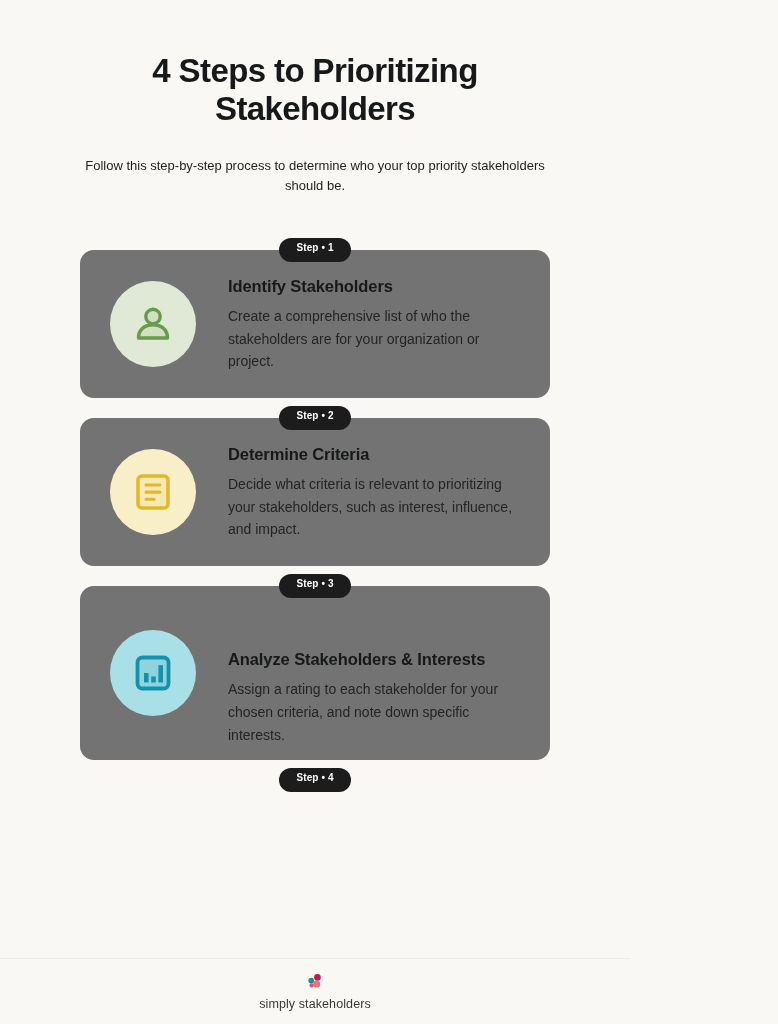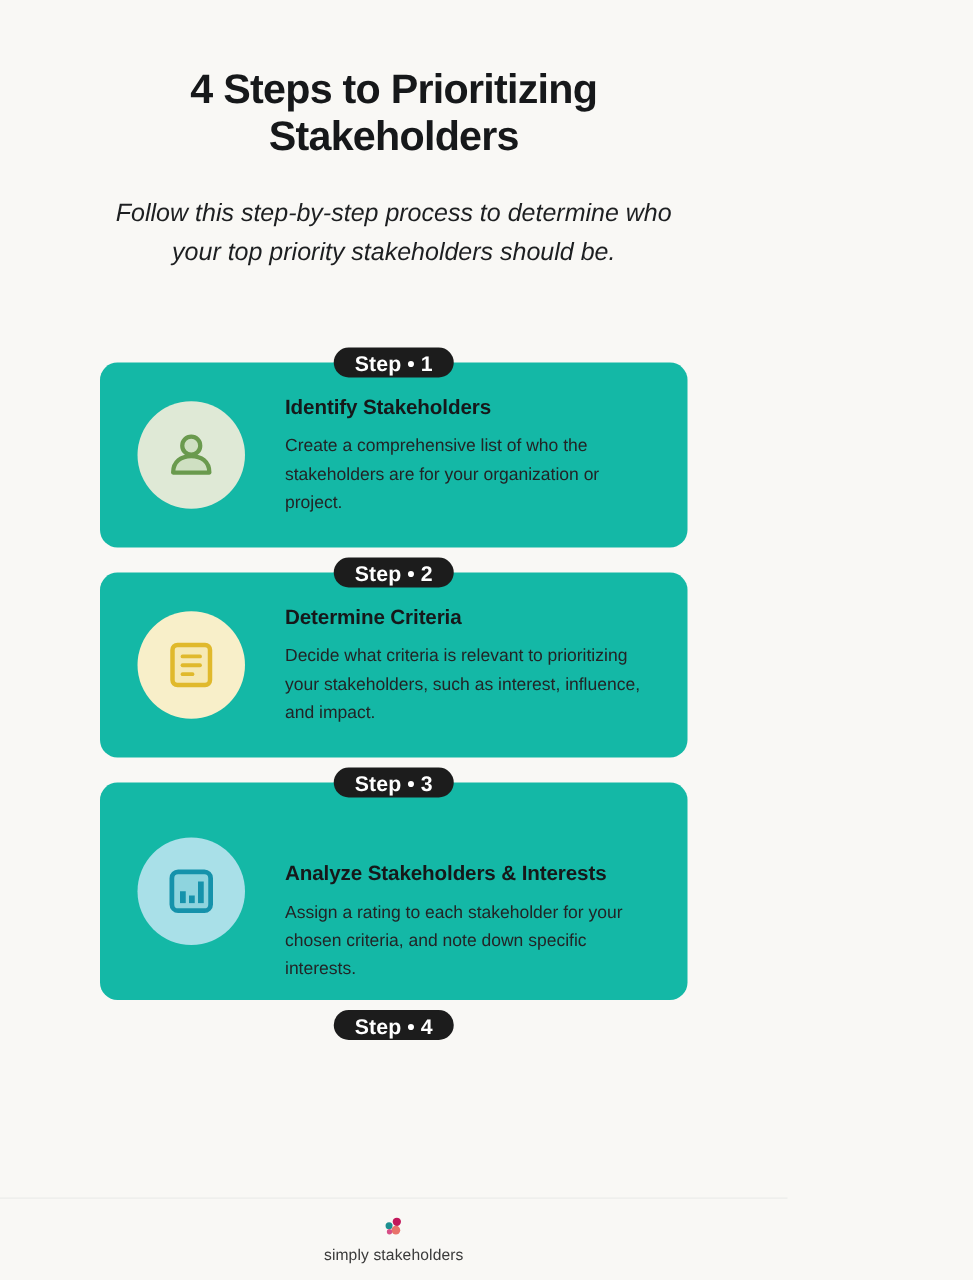--- a/index.html
+++ b/index.html
@@ -29,26 +29,25 @@
 
   .main-title {
     font-size: 33px;
     font-weight: bold;
     color: #16181a;
     letter-spacing: -0.6px;
     line-height: 1.15;
   }
 
   .subtitle {
-    margin: 28px auto 18px auto;
+    margin: 28px auto 0 auto;
     max-width: 475px;
-    font-size: 20px;
+    font-size: 13px;
     line-height: 1.55;
     color: #1d1f21;
-    font-style: italic;
   }
 
   
   .steps {
     margin-top: 42px;
     display: flex;
     flex-direction: column;
   }
 
   .step-block {
@@ -60,32 +59,32 @@
     display: flex;
     justify-content: center;
     position: relative;
     z-index: 5;
     height: 24px;
   }
 
   .badge {
     background: #1c1c1c;
     color: #ffffff;
-    font-size: 17px;
+    font-size: 10px;
     font-weight: bold;
     padding: 5px 17px 6px 17px;
     border-radius: 13px;
     letter-spacing: 0.1px;
     line-height: 1;
     white-space: nowrap;
   }
 
   .card {
     margin: -12px 80px 0 80px;
-    background: #14b8a6;
+    background: #737373;
     border-radius: 14px;
     min-height: 148px;
     display: flex;
     align-items: center;
     padding: 14px 34px 14px 30px;
   }
 
   .icon-wrap {
     flex: 0 0 86px;
     width: 86px;

